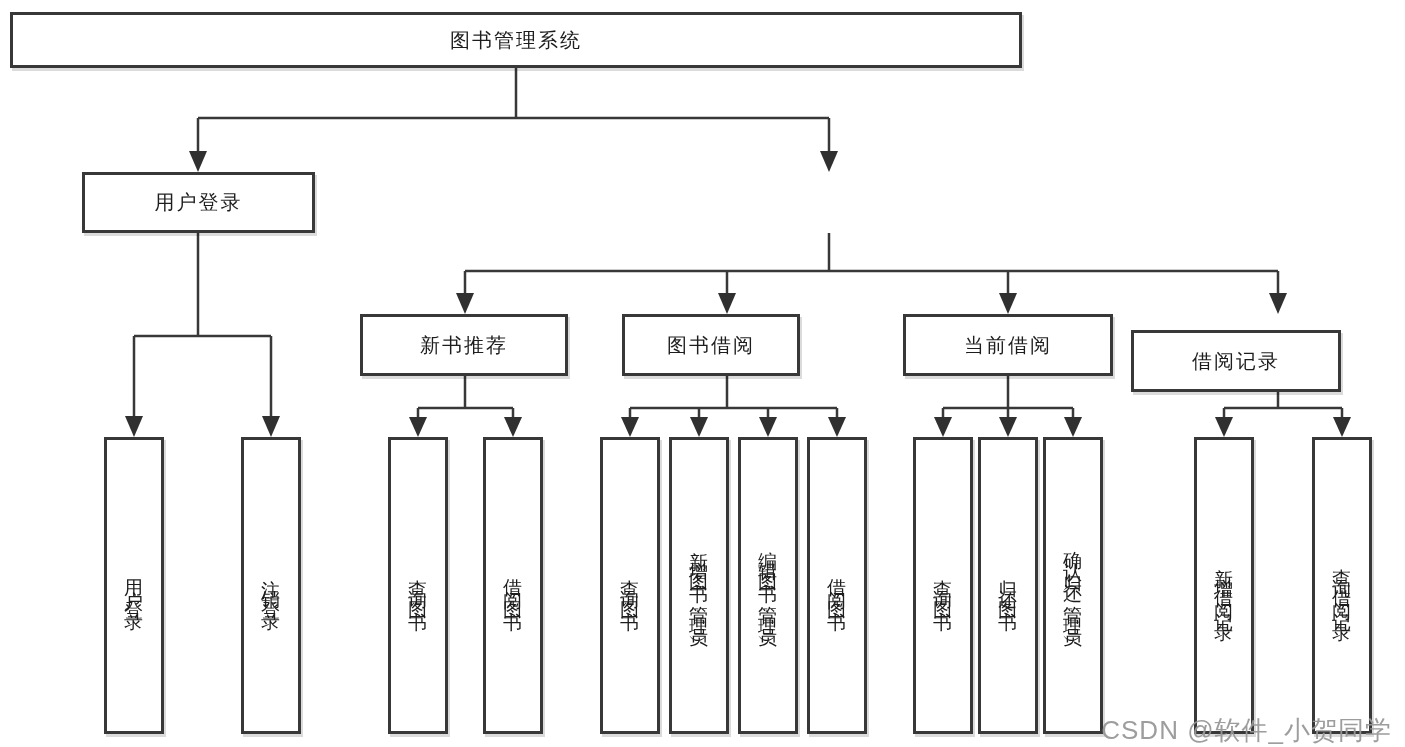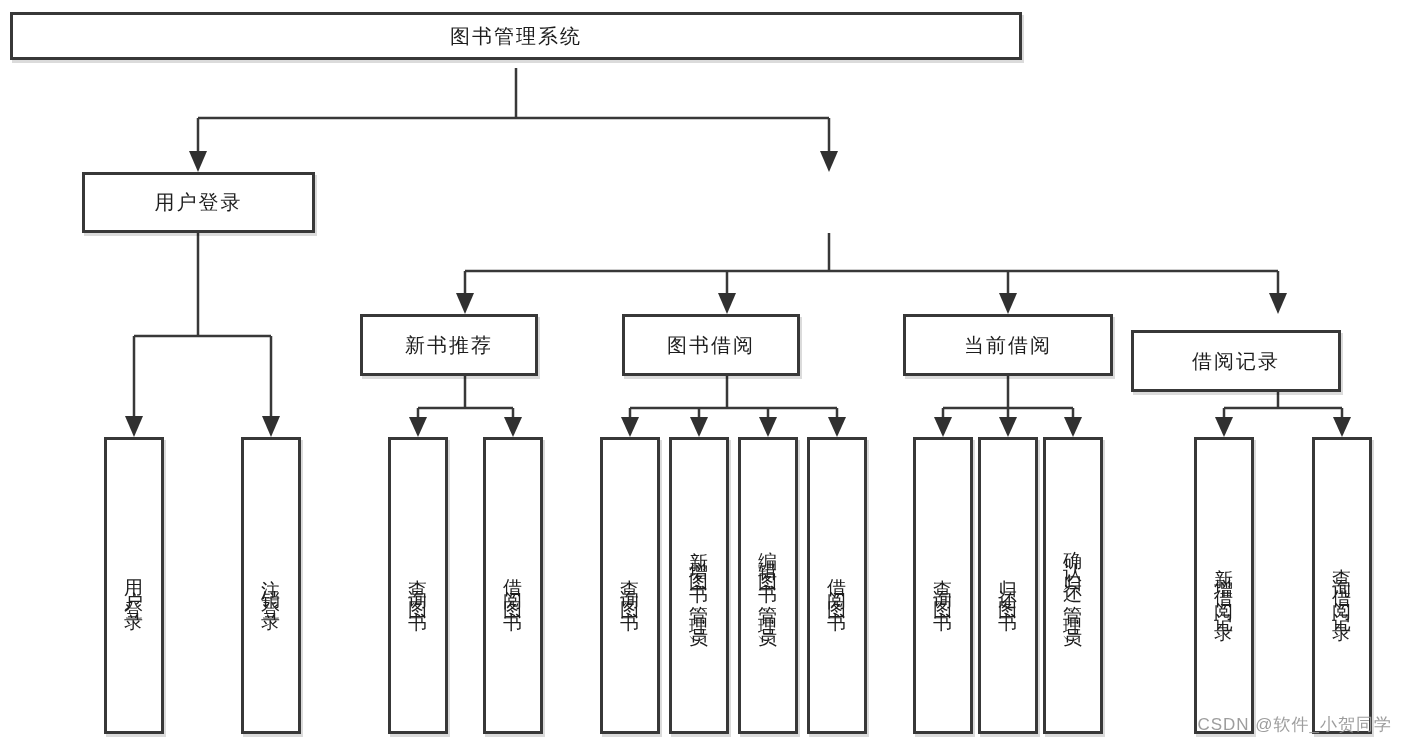--- a/index.html
+++ b/index.html
@@ -46,21 +46,21 @@
     font-size: 19px;
     line-height: 1;
     letter-spacing: 11px;
     white-space: nowrap;
   }
   .watermark {
     position: absolute;
     right: 13px;
     top: 713px;
     z-index: 3;
-    font-size: 17px;
+    font-size: 26px;
     letter-spacing: 1px;
     color: rgba(152,152,152,0.95);
     white-space: nowrap;
   }
 </style>
 </head>
 <body>
 
 <div class="canvas">
 
@@ -97,29 +97,29 @@
       <polygon points="759,417 777,417 768,437"></polygon>
       <polygon points="828,417 846,417 837,437"></polygon>
       <polygon points="934,417 952,417 943,437"></polygon>
       <polygon points="999,417 1017,417 1008,437"></polygon>
       <polygon points="1064,417 1082,417 1073,437"></polygon>
       <polygon points="1215,417 1233,417 1224,437"></polygon>
       <polygon points="1333,417 1351,417 1342,437"></polygon>
     </g>
   </svg>
 
-  <div class="box h-box" style="left:10px; top:12px; width:1012px; height:48px;">
+  <div class="box h-box" style="left:10px; top:12px; width:1012px; height:56px;">
     <span class="lbl">图书管理系统</span>
   </div>
 
   <div class="box h-box" style="left:82px; top:172px; width:233px; height:61px;">
     <span class="lbl">用户登录</span>
   </div>
 
-  <div class="box h-box" style="left:360px; top:314px; width:178px; height:62px;">
+  <div class="box h-box" style="left:360px; top:314px; width:208px; height:62px;">
     <span class="lbl">新书推荐</span>
   </div>
   <div class="box h-box" style="left:622px; top:314px; width:178px; height:62px;">
     <span class="lbl">图书借阅</span>
   </div>
   <div class="box h-box" style="left:903px; top:314px; width:210px; height:62px;">
     <span class="lbl">当前借阅</span>
   </div>
   <div class="box h-box" style="left:1131px; top:314px; width:210px; height:62px;margin-top:16px;">
     <span class="lbl">借阅记录</span>

